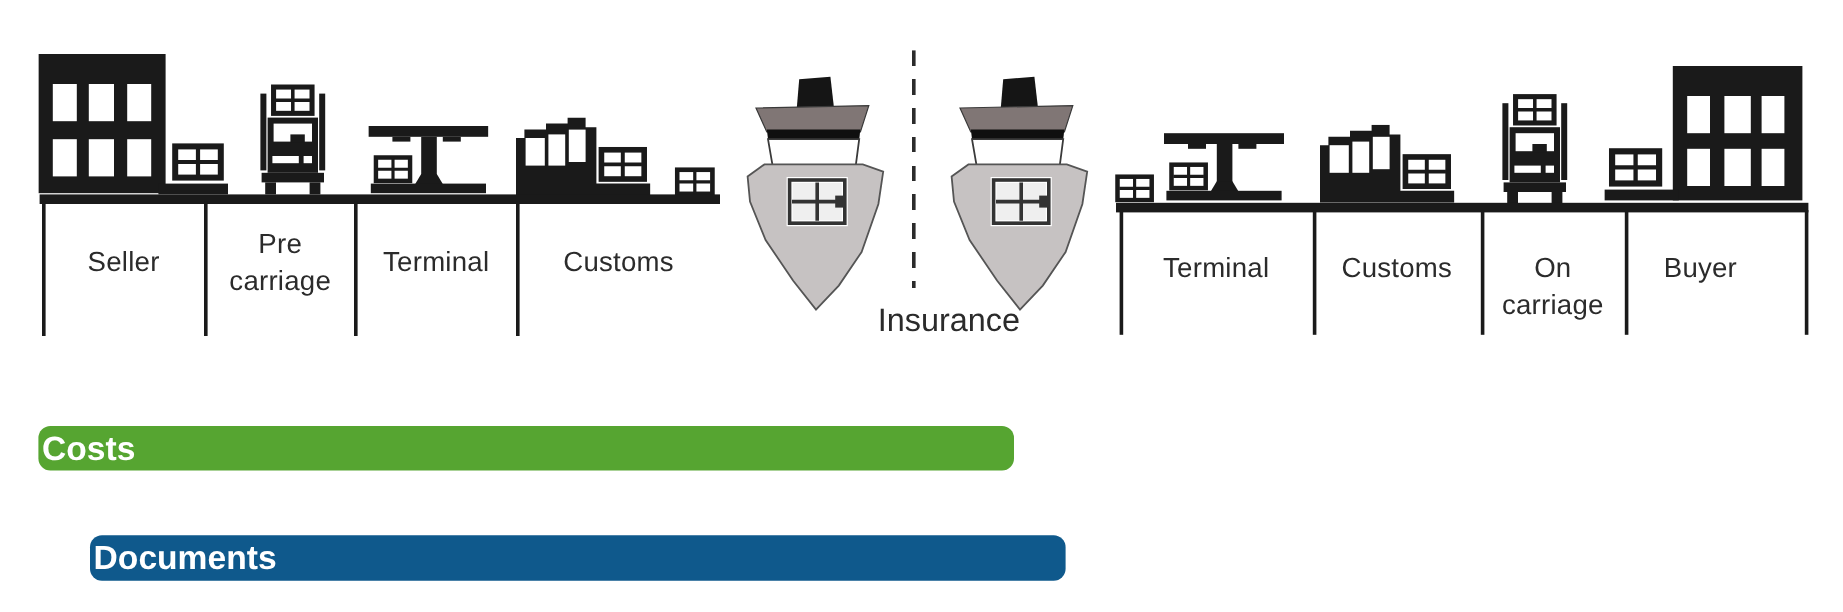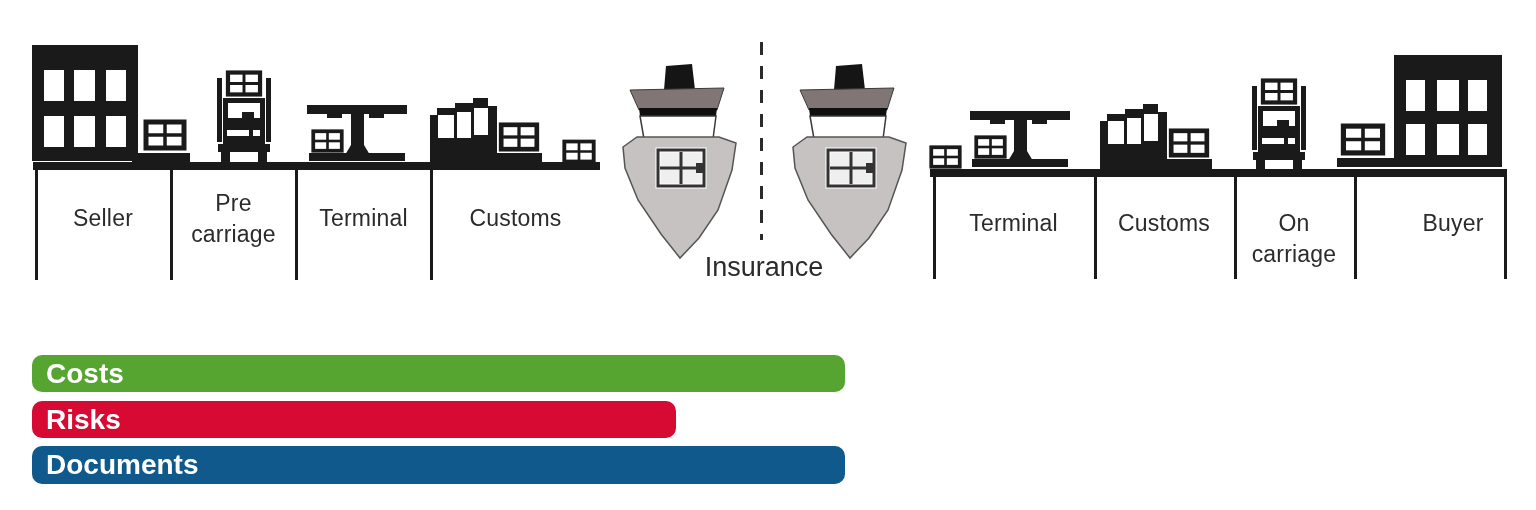--- a/index.html
+++ b/index.html
@@ -8,32 +8,32 @@
     font-family:"Liberation Sans", sans-serif;color:#2b2b2b;overflow:hidden;
   }
   .abs{position:absolute;}
   .baseline{position:absolute;height:8px;background:#1a1a1a;}
   .divider{position:absolute;width:3px;background:#1a1a1a;}
   .stage-label{
     position:absolute;text-align:center;font-size:23px;line-height:1.35;
     color:#2b2b2b;letter-spacing:0.2px;
   }
   .insurance{
-    position:absolute;left:678px;top:252px;width:172px;text-align:center;
+    position:absolute;left:678px;top:252px;width:172px;text-align:right;
     font-size:27px;color:#2b2b2b;
   }
   .dash-line{
     position:absolute;left:760px;top:42px;width:3px;height:198px;
     background:repeating-linear-gradient(to bottom,#2b2b2b 0px,#2b2b2b 13px,transparent 13px,transparent 24px);
   }
   .bar{
     position:absolute;left:32px;border-radius:10px;color:#ffffff;
     font-weight:bold;font-size:28px;overflow:hidden;white-space:nowrap;
   }
-  .bar span{display:block;padding-left:14px;}
+  .bar span{display:block;padding-left:3px;}
   .bar.costs{top:355px;height:37px;line-height:37px;}
   .bar.risks{top:401px;height:37px;line-height:37px;}
   .bar.documents{top:446px;height:38px;line-height:38px;}
   svg{display:block;}
   .defs{position:absolute;width:0;height:0;}
 </style>
 </head>
 <body>
 
 <svg class="defs" aria-hidden="true">
@@ -204,25 +204,22 @@
   <div class="divider" style="left:1234px;top:175px;height:104px;"></div>
   <div class="divider" style="left:1354px;top:175px;height:104px;"></div>
   <div class="divider" style="left:1504px;top:175px;height:104px;"></div>
 
   <div class="stage-label" style="left:933px;top:208px;width:161px;">Terminal</div>
   <div class="stage-label" style="left:1094px;top:208px;width:140px;">Customs</div>
   <div class="stage-label" style="left:1234px;top:208px;width:120px;">
     <span>On</span><br>
     <span>carriage</span>
   </div>
-  <div class="stage-label" style="left:1354px;top:208px;width:126px;padding-left:36px;">Buyer</div>
+  <div class="stage-label" style="left:1354px;top:208px;width:126px;">Buyer</div>
 
   <div class="bar costs" style="width: 813px; background-color: rgb(86, 165, 49);">
     <span>Costs</span>
   </div>
-  <div class="bar risks" style="width: 644px; background-color: rgb(214, 10, 50);">
-    <span>Risks</span>
-  </div>
-  <div class="bar documents" style="width: 813px; background-color: rgb(15, 89, 140);">
+  <div class="bar documents" style="width: 813px; background-color: rgb(15, 89, 140); margin-left: 43px;">
     <span>Documents</span>
   </div>
 
 </div>
 
 </body></html>

